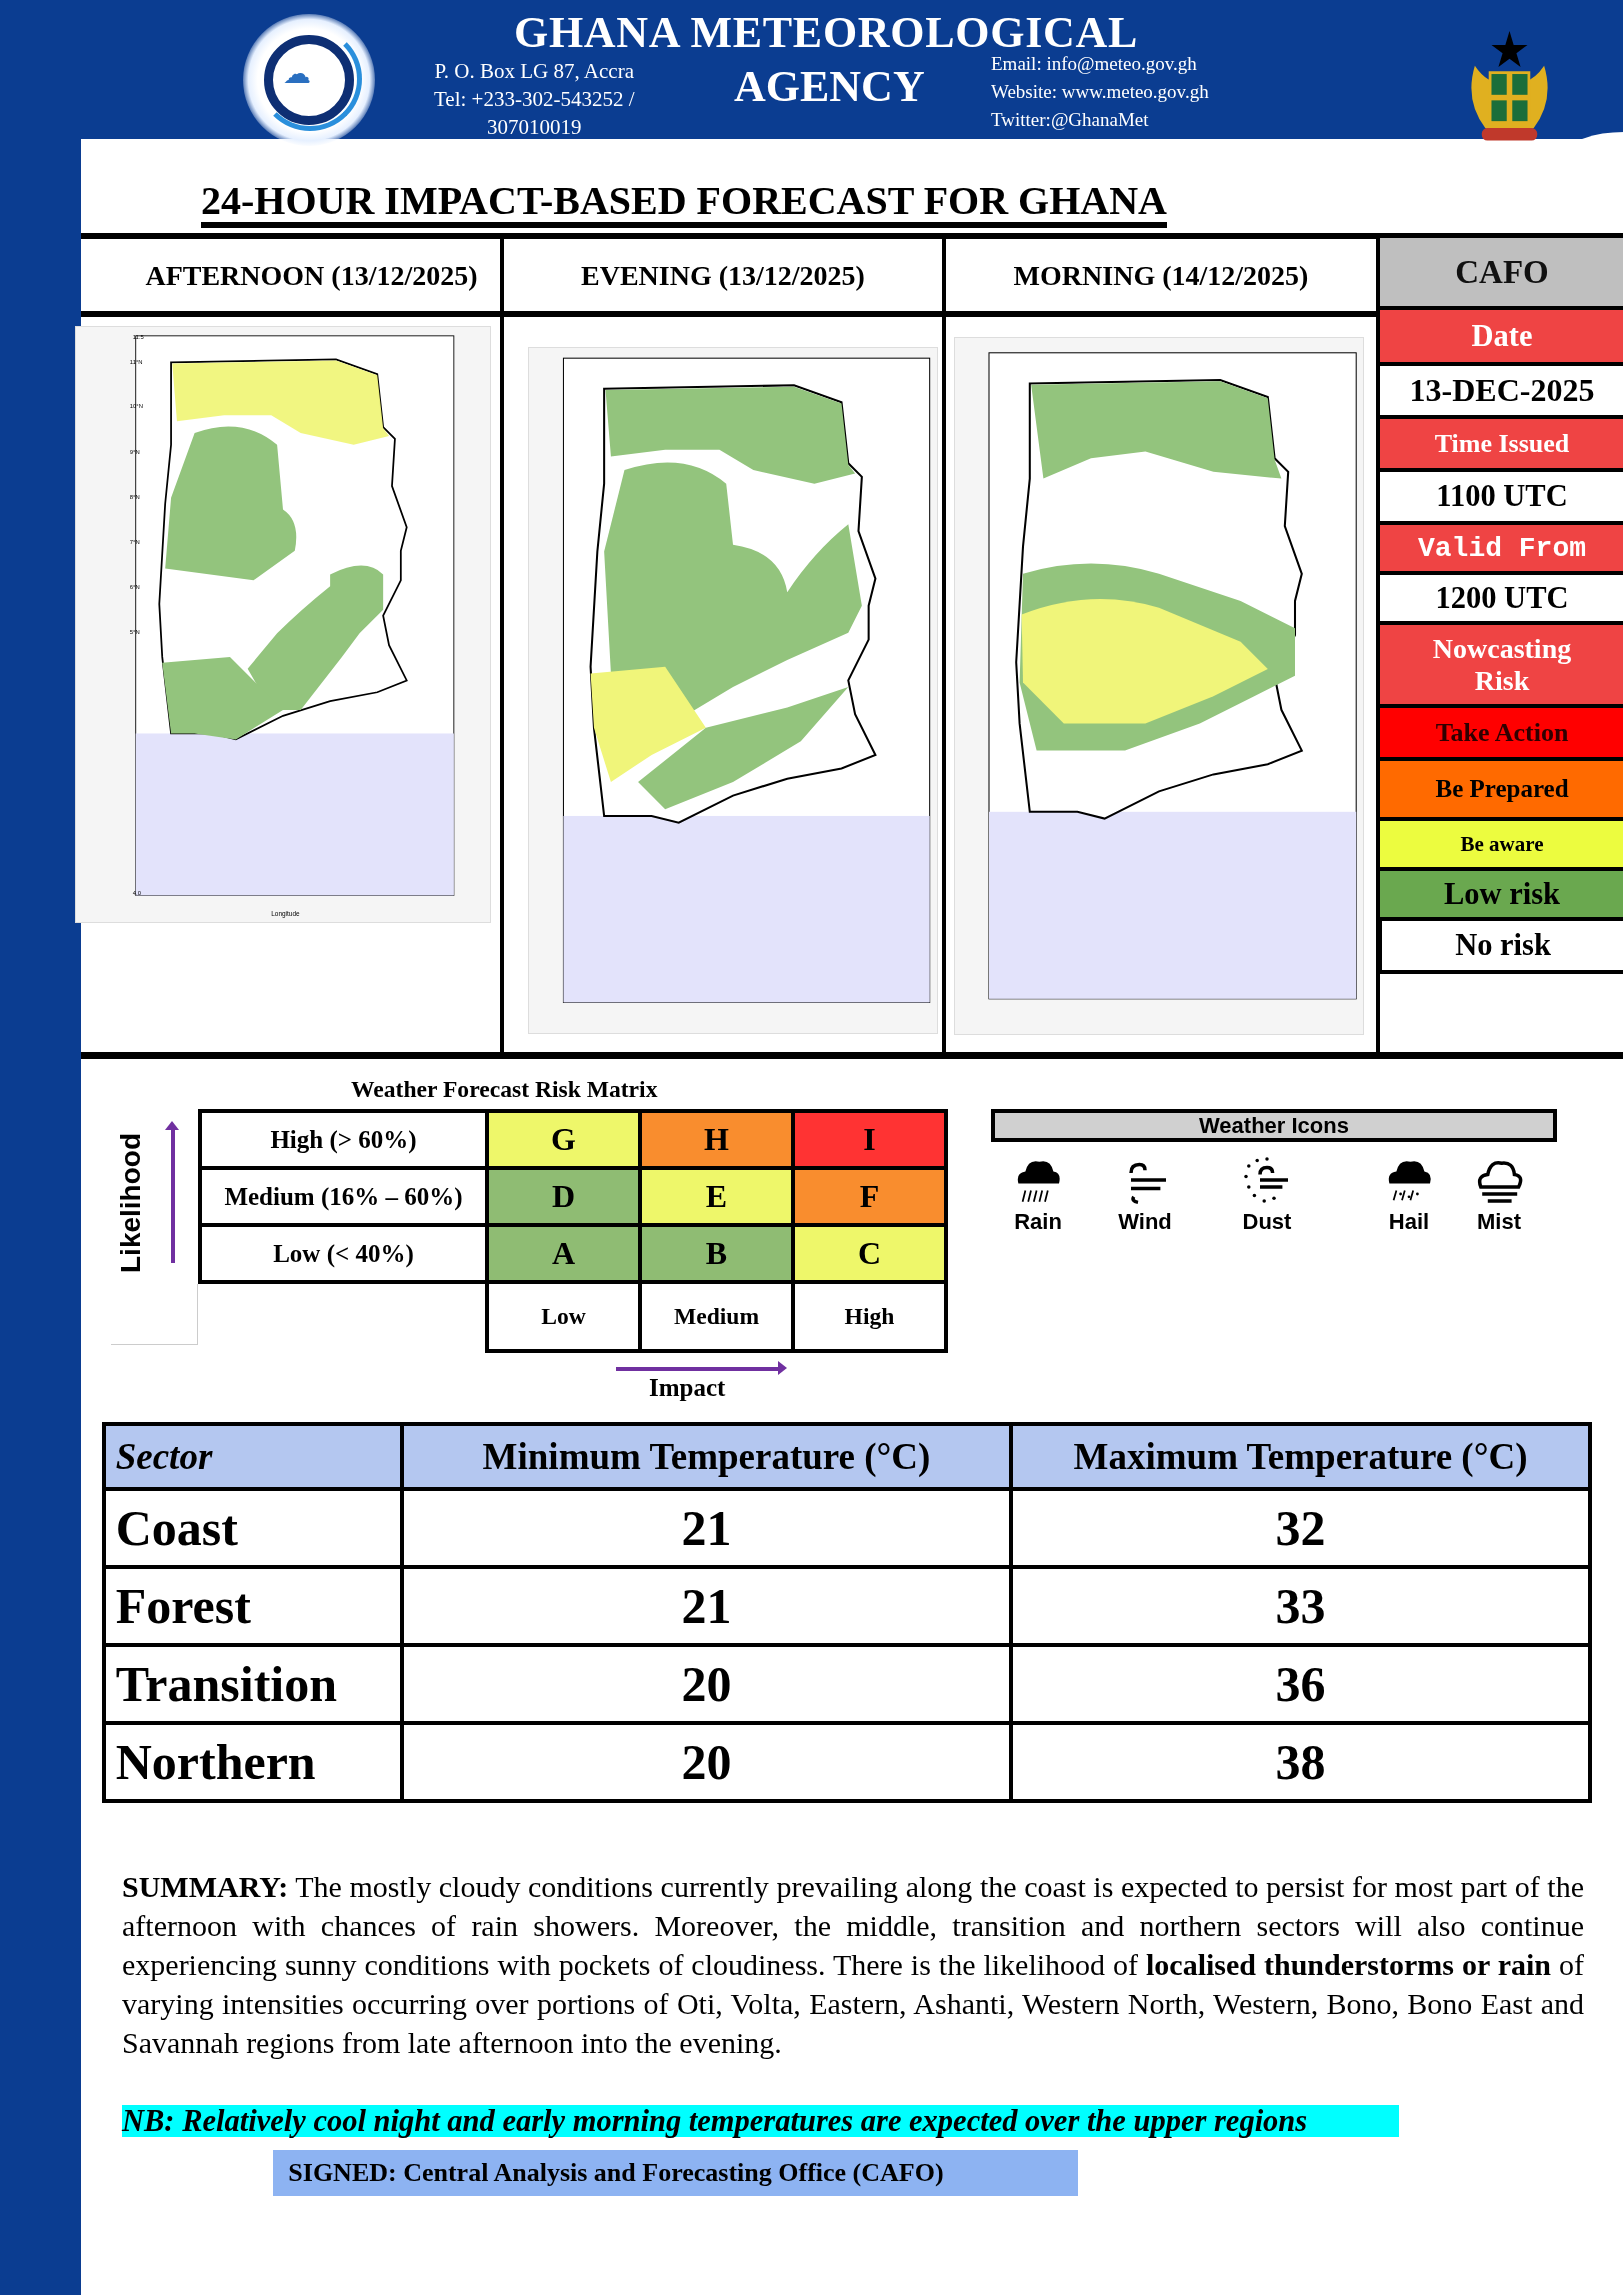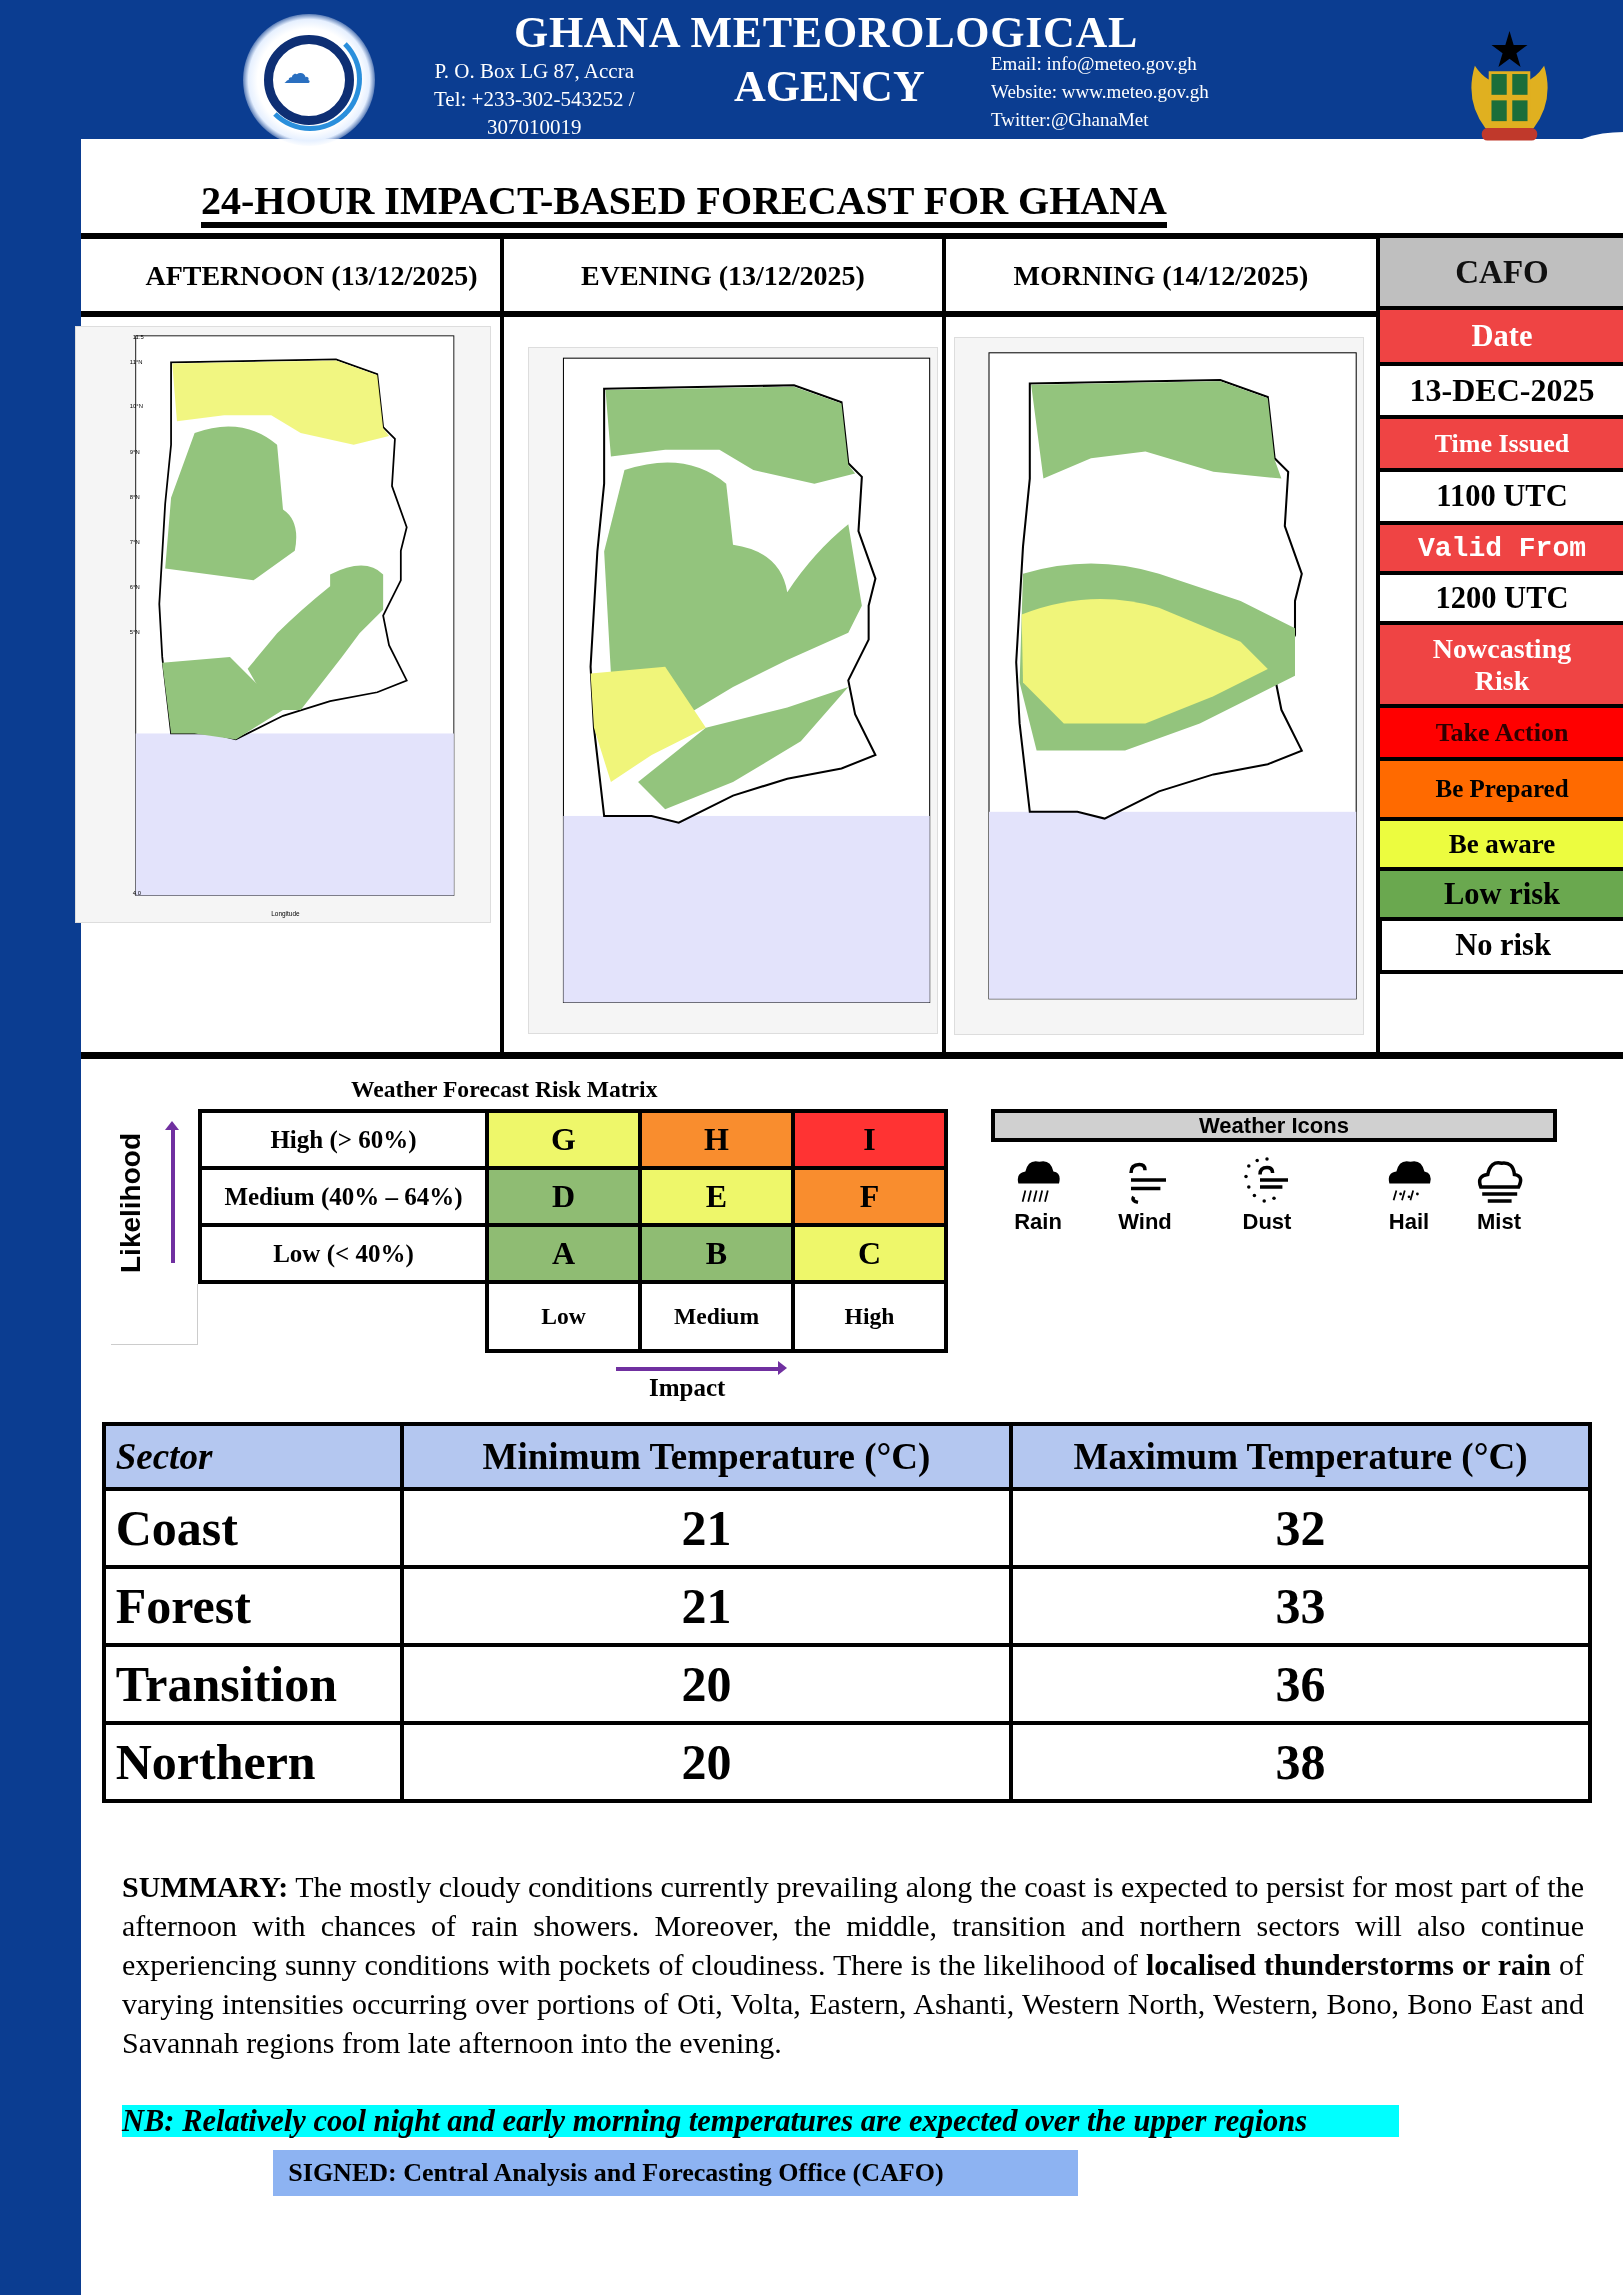--- a/index.html
+++ b/index.html
@@ -173,41 +173,41 @@
   <div class="c-head">CAFO</div>
   <div class="c-black" style="height:56px;font-size:30.5px;">Date</div>
   <div class="c-white" style="height:53px;font-size:32px;">13-DEC-2025</div>
   <div class="c-black" style="height:53px;font-size:26px;">Time Issued</div>
   <div class="c-white" style="height:53px;font-size:30.5px;">1100 UTC</div>
   <div class="c-black" style="height:50px;font-size:28px;font-family:Liberation Mono, monospace;">Valid From</div>
   <div class="c-white" style="height:50px;font-size:30.5px;">1200 UTC</div>
   <div class="c-black" style="height:83px;font-size:28px;padding:0 28px;">Nowcasting Risk</div>
   <div style="height:53px;font-size:26px;background:#ff0000;color:#300000;">Take  Action</div>
   <div style="height:60px;font-size:25px;background:#ff6a00;">Be Prepared</div>
-  <div style="height:50px;font-size:27px;background:#ecfc3f;">Be aware</div>
+  <div style="height:50px;font-size:21px;background:#ecfc3f;">Be aware</div>
   <div style="height:50px;font-size:30.5px;background:#6aa84f;">Low risk</div>
   <div style="height:53px;font-size:30.5px;background:#fff;border-left:2.8px solid #000;">No risk</div>
 </div>
 
 <div class="rm-title">Weather Forecast Risk Matrix</div>
 <div class="rm-likelihood">
     <span>Likelihood</span>
   </div>
 <div class="rm-arrow-up"></div>
 <div class="rm-corner"></div>
 <table class="rm-table">
   <tbody>
       <tr>
     <td class="rm-lab">High (&gt; 60%)</td>
     <td class="rm-cell" style="background:#eef76a">G</td>
     <td class="rm-cell" style="background:#f98d2e">H</td>
     <td class="rm-cell" style="background:#ff3333">I</td>
   </tr>
   <tr>
-    <td class="rm-lab">Medium (40% – 64%)</td>
+    <td class="rm-lab">Medium (16% – 60%)</td>
     <td class="rm-cell" style="background:#8fbc73">D</td>
     <td class="rm-cell" style="background:#eef76a">E</td>
     <td class="rm-cell" style="background:#f98d2e">F</td>
   </tr>
   <tr>
     <td class="rm-lab">Low (&lt; 40%)</td>
     <td class="rm-cell" style="background:#8fbc73">A</td>
     <td class="rm-cell" style="background:#8fbc73">B</td>
     <td class="rm-cell" style="background:#eef76a">C</td>
   </tr>

